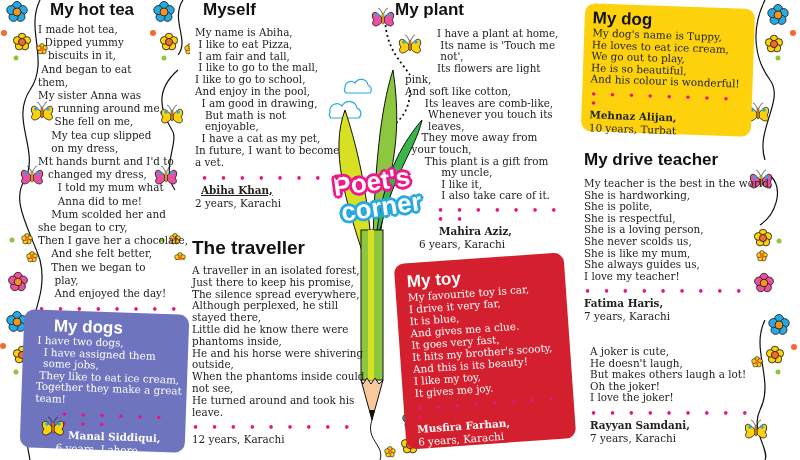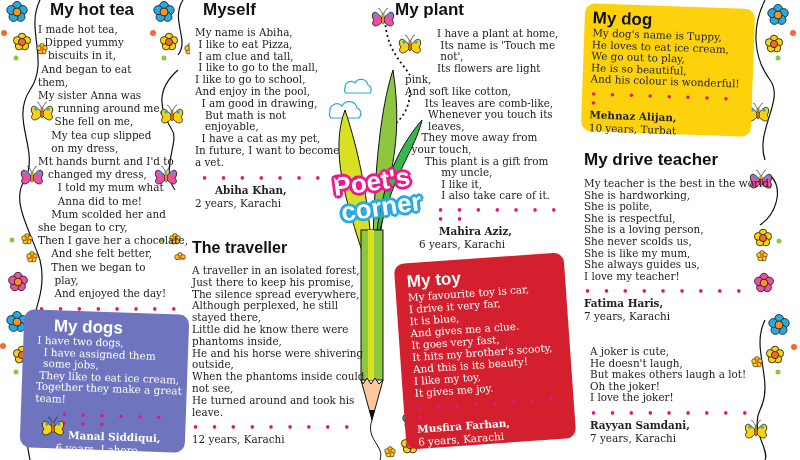--- a/index.html
+++ b/index.html
@@ -176,37 +176,37 @@
      And enjoyed the day!</div>
   <div class="dots" style="margin-top:6px;margin-left:0px;">• • • • • • • • •</div>
   <div class="author" style="margin-left:0px;">Maleeha Rehan,</div>
   <div class="age" style="margin-left:-6px;">10 years, Karachi</div>
 </div>
 
 <div class="abs" style="left:195px;top:0;width:170px;">
   <div class="title" style="font-size:17px;line-height:20px;margin-left:8px;">Myself</div>
   <div class="poem" style="margin-top:7px;line-height:11.8px;">My name is Abiha,
  I like to eat Pizza,
- I am clue and tall,
+ I am fair and tall,
  I like to go to the mall,
 I like to go to school,
 And enjoy in the pool,
   I am good in drawing,
    But math is not
    enjoyable,
   I have a cat as my pet,
 In future, I want to become
 a vet.</div>
   <div class="dots" style="margin-top:6px;margin-left:6px;">• • • • • • • • •</div>
-  <div class="author" style="margin-left:20px;">Abiha Khan,</div>
+  <div class="author" style="margin-left:6px;text-decoration:underline;">Abiha Khan,</div>
   <div class="age">2 years, Karachi</div>
 </div>
 
 <div class="abs" style="left:192px;top:238px;width:170px;">
-  <div class="title" style="font-size:16px;line-height:20px;">The traveller</div>
+  <div class="title" style="font-size:19px;line-height:20px;">The traveller</div>
   <div class="poem" style="margin-top:7px;line-height:11.8px;">A traveller in an isolated forest,
 Just there to keep his promise,
 The silence spread everywhere,
 Although perplexed, he still
 stayed there,
 Little did he know there were
 phantoms inside,
 He and his horse were shivering
 outside,
 When the phantoms inside could

